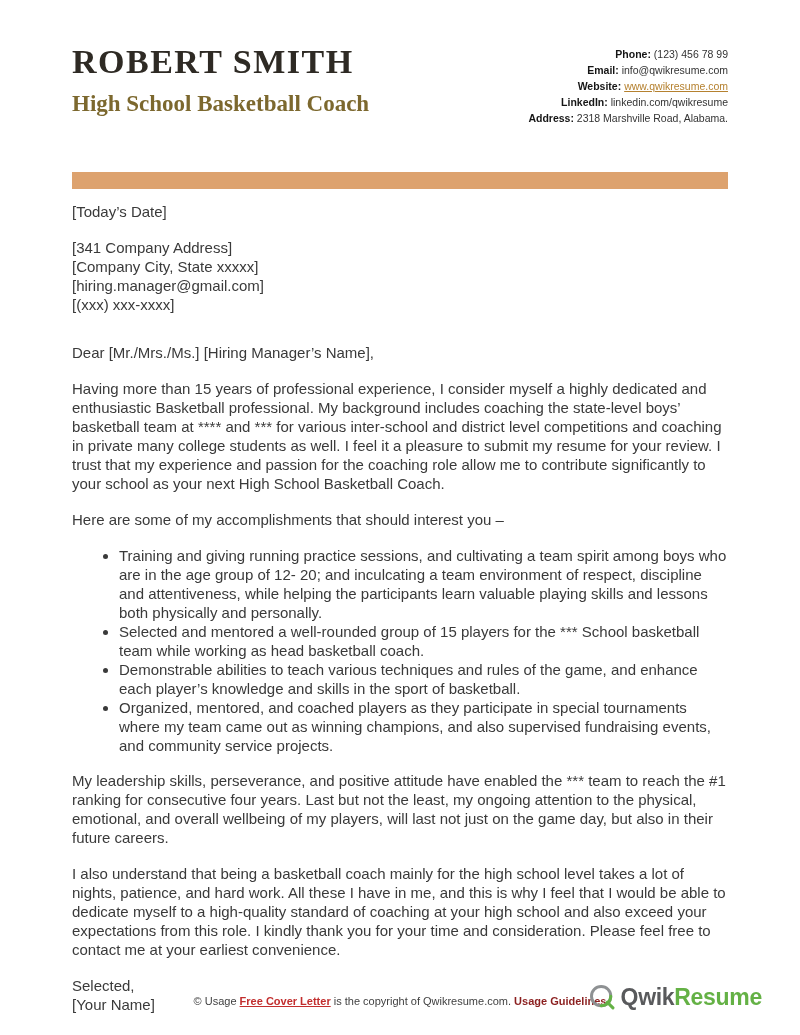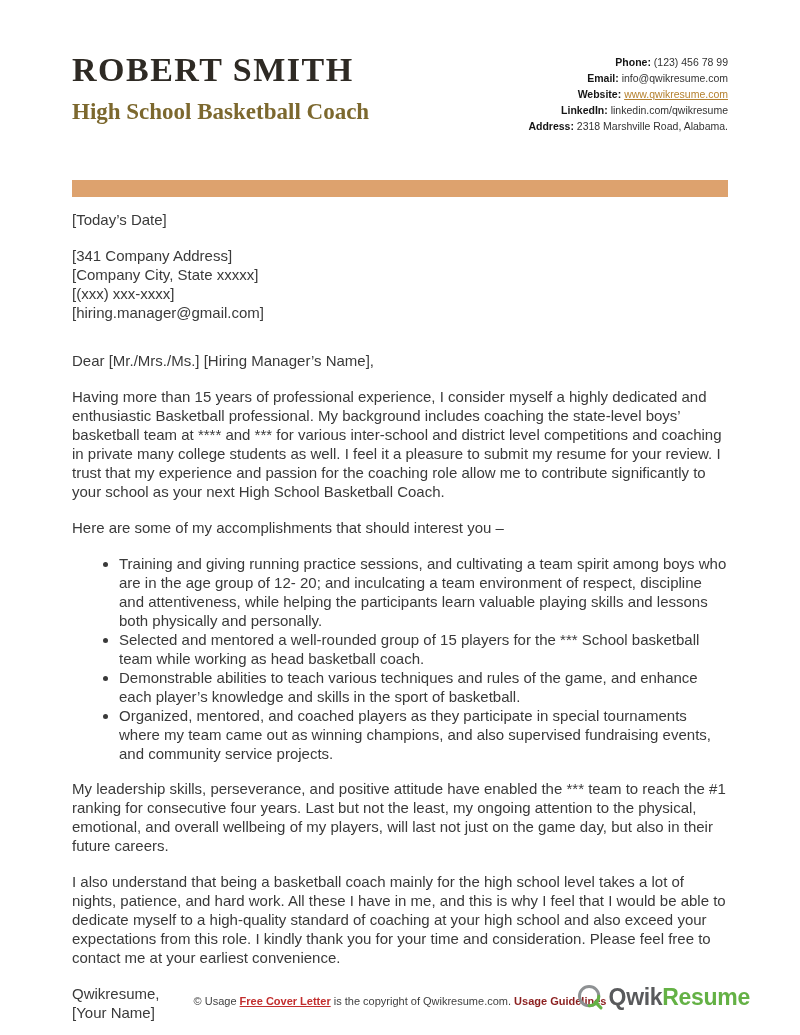--- a/index.html
+++ b/index.html
@@ -5,21 +5,21 @@
   * { box-sizing: border-box; }
   html, body { margin: 0; padding: 0; background: #ffffff; }
   .page {
     position: relative;
     width: 800px;
     height: 1035px;
     margin: 0 auto;
     background: #ffffff;
     font-family: "Liberation Sans", sans-serif;
     overflow: hidden;
-    padding: 8px 72px;
+    padding: 0 72px;
   }
 
   
   .header {
     display: flex;
     justify-content: space-between;
     align-items: flex-start;
     padding-top: 44px;
   }
   .candidate-name {
@@ -100,21 +100,21 @@
     text-decoration: underline;
     cursor: pointer;
   }
   .usage-link {
     color: #8b1f1f;
     font-weight: 700;
     cursor: pointer;
   }
   .logo {
     position: absolute;
-    right: 50px;
+    right: 38px;
     top: 0;
     display: flex;
     align-items: center;
     gap: 5px;
     cursor: pointer;
   }
   .logo-text {
     font-size: 23px;
     font-weight: 700;
     letter-spacing: -0.3px;
@@ -157,43 +157,43 @@
   </header>
 
   <div class="accent-bar"></div>
 
   <main class="letter-body">
     <p class="date-line">[Today’s Date]</p>
 
     <div class="address-block">
       <div class="address-line">[341 Company Address]</div>
       <div class="address-line">[Company City, State xxxxx]</div>
+      <div class="address-line">[hiring.manager@gmail.com]</div>
       <div class="address-line">[(xxx) xxx-xxxx]</div>
-      <div class="address-line">[hiring.manager@gmail.com]</div>
     </div>
 
     <p class="salutation">Dear [Mr./Mrs./Ms.] [Hiring Manager’s Name],</p>
 
     <p>Having more than 15 years of professional experience, I consider myself a highly dedicated and enthusiastic Basketball professional. My background includes coaching the state-level boys’ basketball team at **** and *** for various inter-school and district level competitions and coaching in private many college students as well. I feel it a pleasure to submit my resume for your review. I trust that my experience and passion for the coaching role allow me to contribute significantly to your school as your next High School Basketball Coach.</p>
 
     <p class="accomplishments-intro">Here are some of my accomplishments that should interest you –</p>
 
     <ul class="accomplishments-list">
       <li>Training and giving running practice sessions, and cultivating a team spirit among boys who are in the age group of 12- 20; and inculcating a team environment of respect, discipline and attentiveness, while helping the participants learn valuable playing skills and lessons both physically and personally.</li>
       <li>Selected and mentored a well-rounded group of 15 players for the *** School basketball team while working as head basketball coach.</li>
       <li>Demonstrable abilities to teach various techniques and rules of the game, and enhance each player’s knowledge and skills in the sport of basketball.</li>
       <li>Organized, mentored, and coached players as they participate in special tournaments where my team came out as winning champions, and also supervised fundraising events, and community service projects.</li>
     </ul>
 
     <p>My leadership skills, perseverance, and positive attitude have enabled the *** team to reach the #1 ranking for consecutive four years. Last but not the least, my ongoing attention to the physical, emotional, and overall wellbeing of my players, will last not just on the game day, but also in their future careers.</p>
 
     <p>I also understand that being a basketball coach mainly for the high school level takes a lot of nights, patience, and hard work. All these I have in me, and this is why I feel that I would be able to dedicate myself to a high-quality standard of coaching at your high school and also exceed your expectations from this role. I kindly thank you for your time and consideration. Please feel free to contact me at your earliest convenience.</p>
 
     <div class="signature-block">
-      <div>Qwikresume,</div>
+      <div>Selected,</div>
       <div>[Your Name]</div>
     </div>
   </main>
 
   <footer class="page-footer">
     <div class="copyright">
       <span>© Usage</span>
       <span class="free-letter-link">Free Cover Letter</span>
       <span>is the copyright of Qwikresume.com.</span>
       <span class="usage-link">Usage Guidelines</span>

